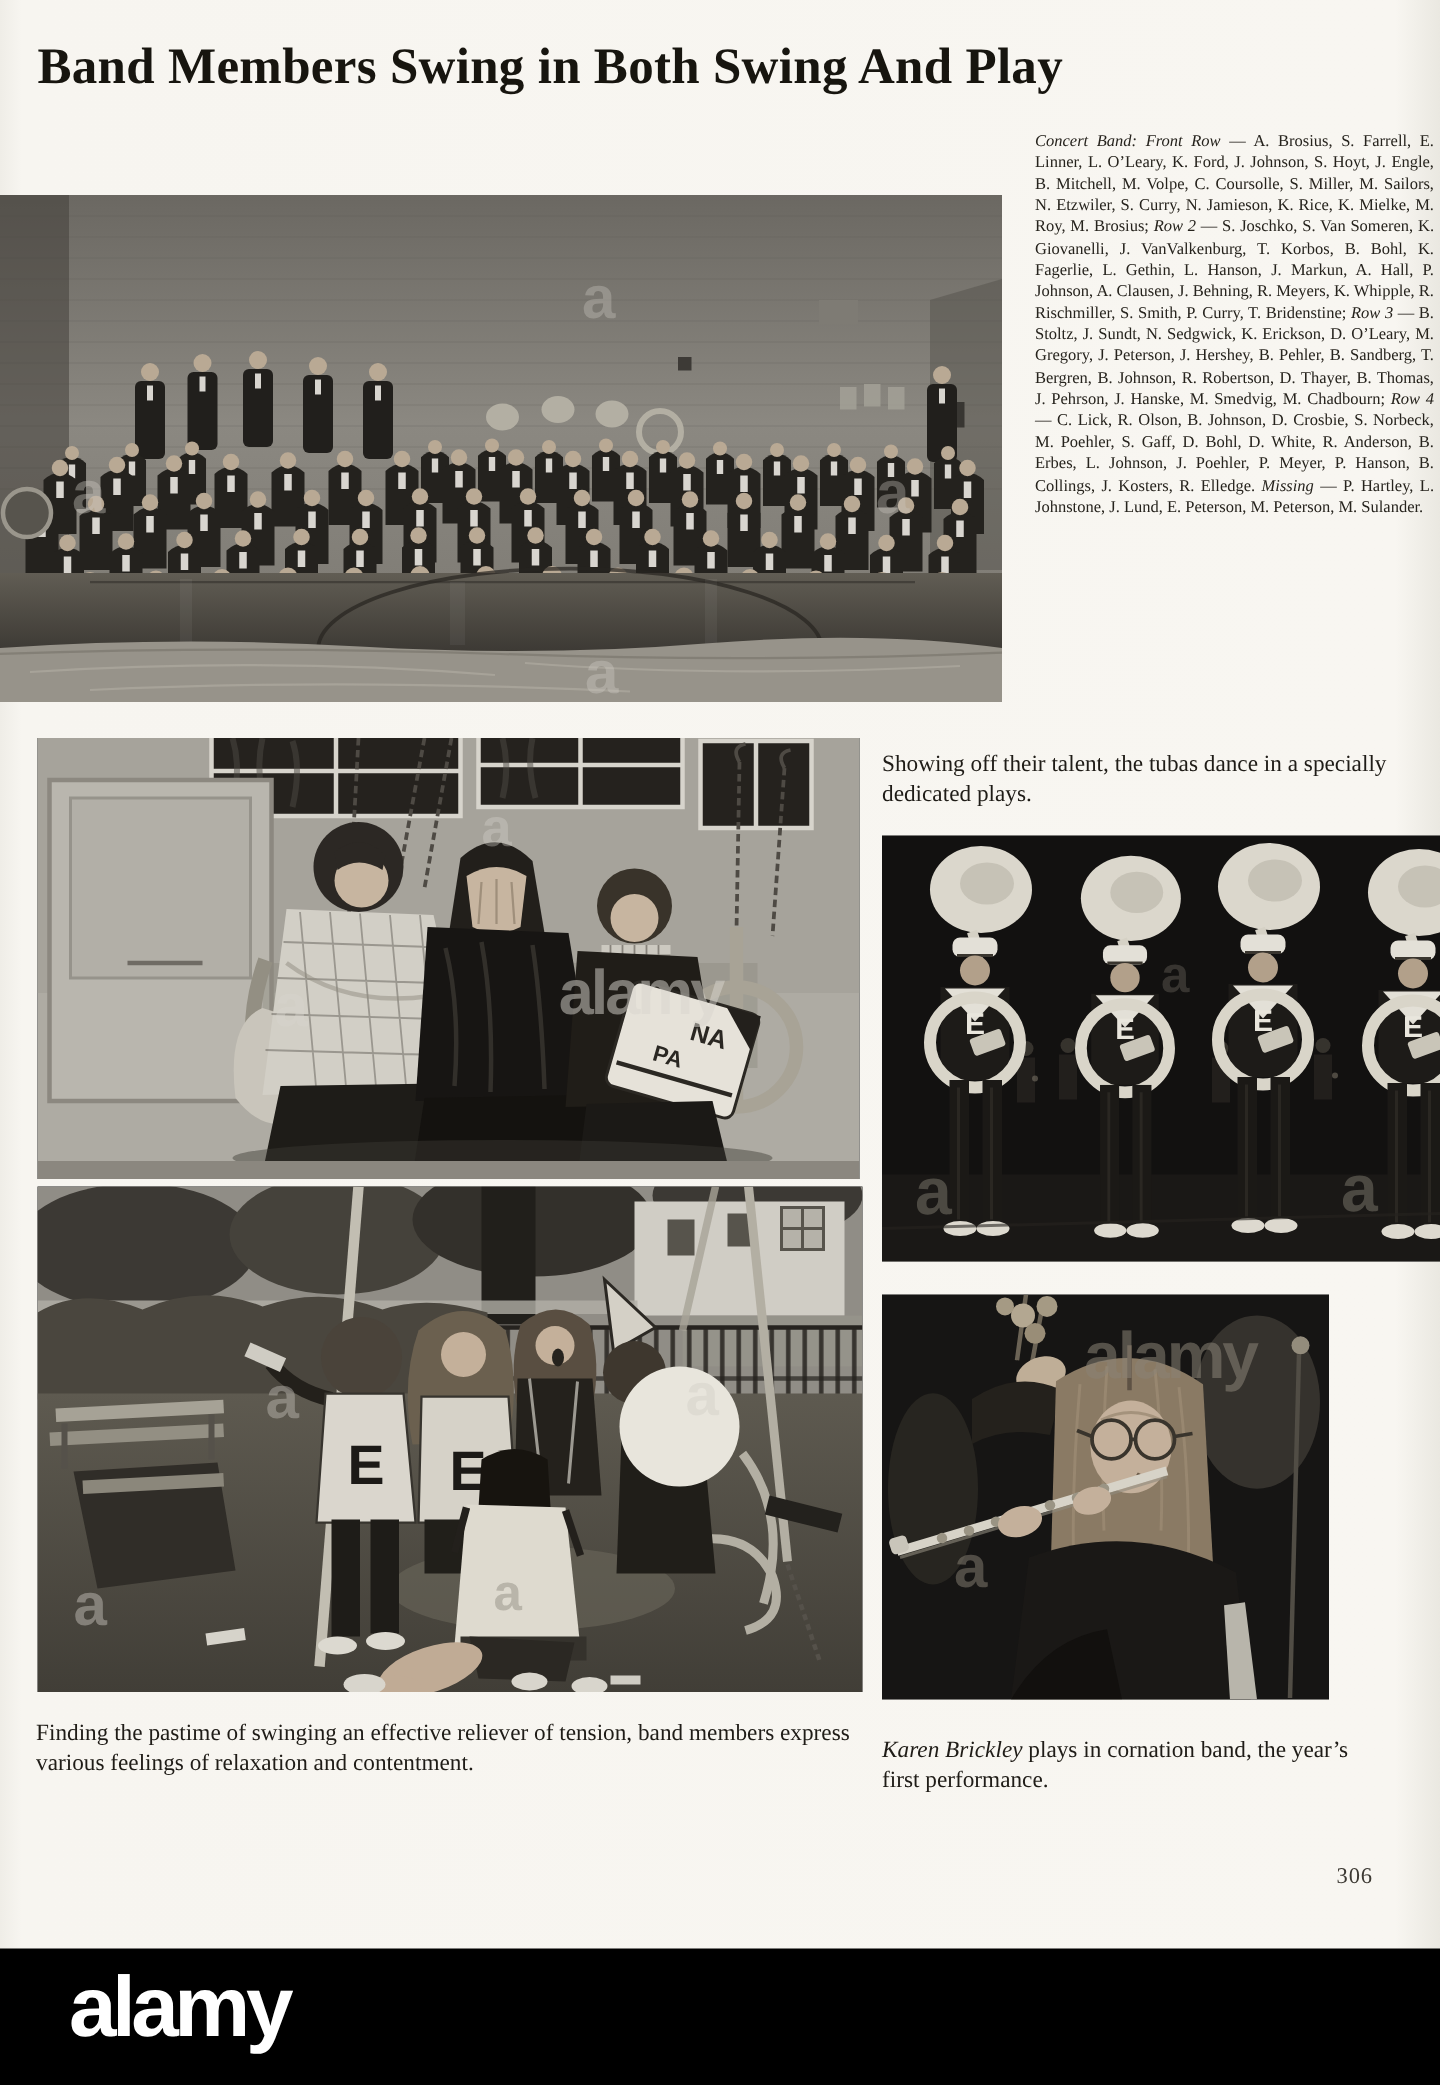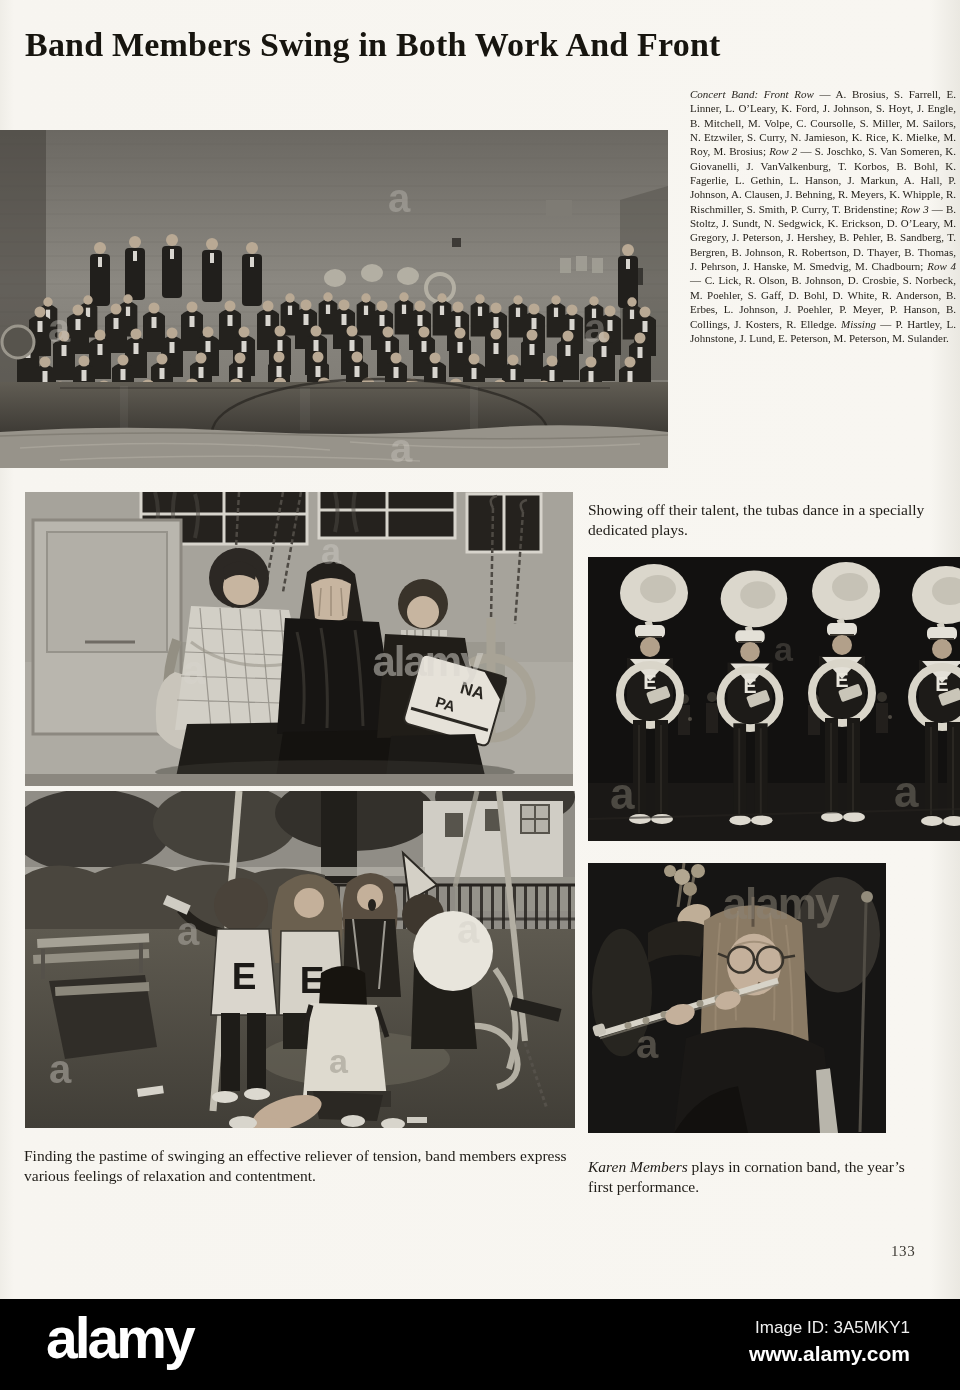--- a/index.html
+++ b/index.html
@@ -23,21 +23,21 @@
   #footer .meta{position:absolute;right:50px;top:19px;text-align:right;color:#fff}
   #footer .meta .id{font-size:17px;color:#f0f0f0}
   #footer .meta .url{font-size:21px;font-weight:bold;margin-top:4px}
   .wm{font-family:"Liberation Sans","DejaVu Sans",sans-serif;font-weight:bold}
 </style>
 </head>
 <body>
 
 <div id="stage">
 
-  <h1 id="title">Band Members Swing in Both Work And Front</h1>
+  <h1 id="title">Band Members Swing in Both Swing And Play</h1>
 
   <div class="photo" style="left:0;top:130px;width:668px;height:338px">
     <svg viewBox="0 0 668 338" preserveAspectRatio="none">
       <defs>
         <linearGradient id="bw" x1="0" y1="0" x2="0" y2="1">
           <stop offset="0" stop-color="#6b6862"></stop>
             <stop offset=".45" stop-color="#8b8881"></stop>
             <stop offset="1" stop-color="#79766f"></stop>
         </linearGradient>
         <linearGradient id="bf" x1="0" y1="0" x2="0" y2="1">
@@ -470,25 +470,21 @@
         <path d="M86 271 Q110 230 150 224 L160 271 Z" fill="#12100e"></path>
       </g>
       <g class="wm" fill="#8a8376">
         <text x="192" y="56" text-anchor="middle" font-size="44" opacity=".55" letter-spacing="-2">alamy</text>
         <text x="48" y="196" font-size="40" opacity=".5">a</text>
       </g>
     </svg>
   </div>
 
   <div class="cap" id="cap-swing">Finding the pastime of swinging an effective reliever of tension, band members express various feelings of relaxation and contentment.</div>
-  <div class="cap" id="cap-flute"><i>Karen Members</i> plays in cornation band, the year’s first performance.</div>
-
-  <div id="pagenum">133</div>
+  <div class="cap" id="cap-flute"><i>Karen Brickley</i> plays in cornation band, the year’s first performance.</div>
+
+  <div id="pagenum">306</div>
 
   <div id="footer">
     <div class="logo">alamy</div>
-    <div class="meta">
-      <div class="id">Image ID: 3A5MKY1</div>
-      <div class="url">www.alamy.com</div>
-    </div>
   </div>
 
 </div>
 
 </body></html>

